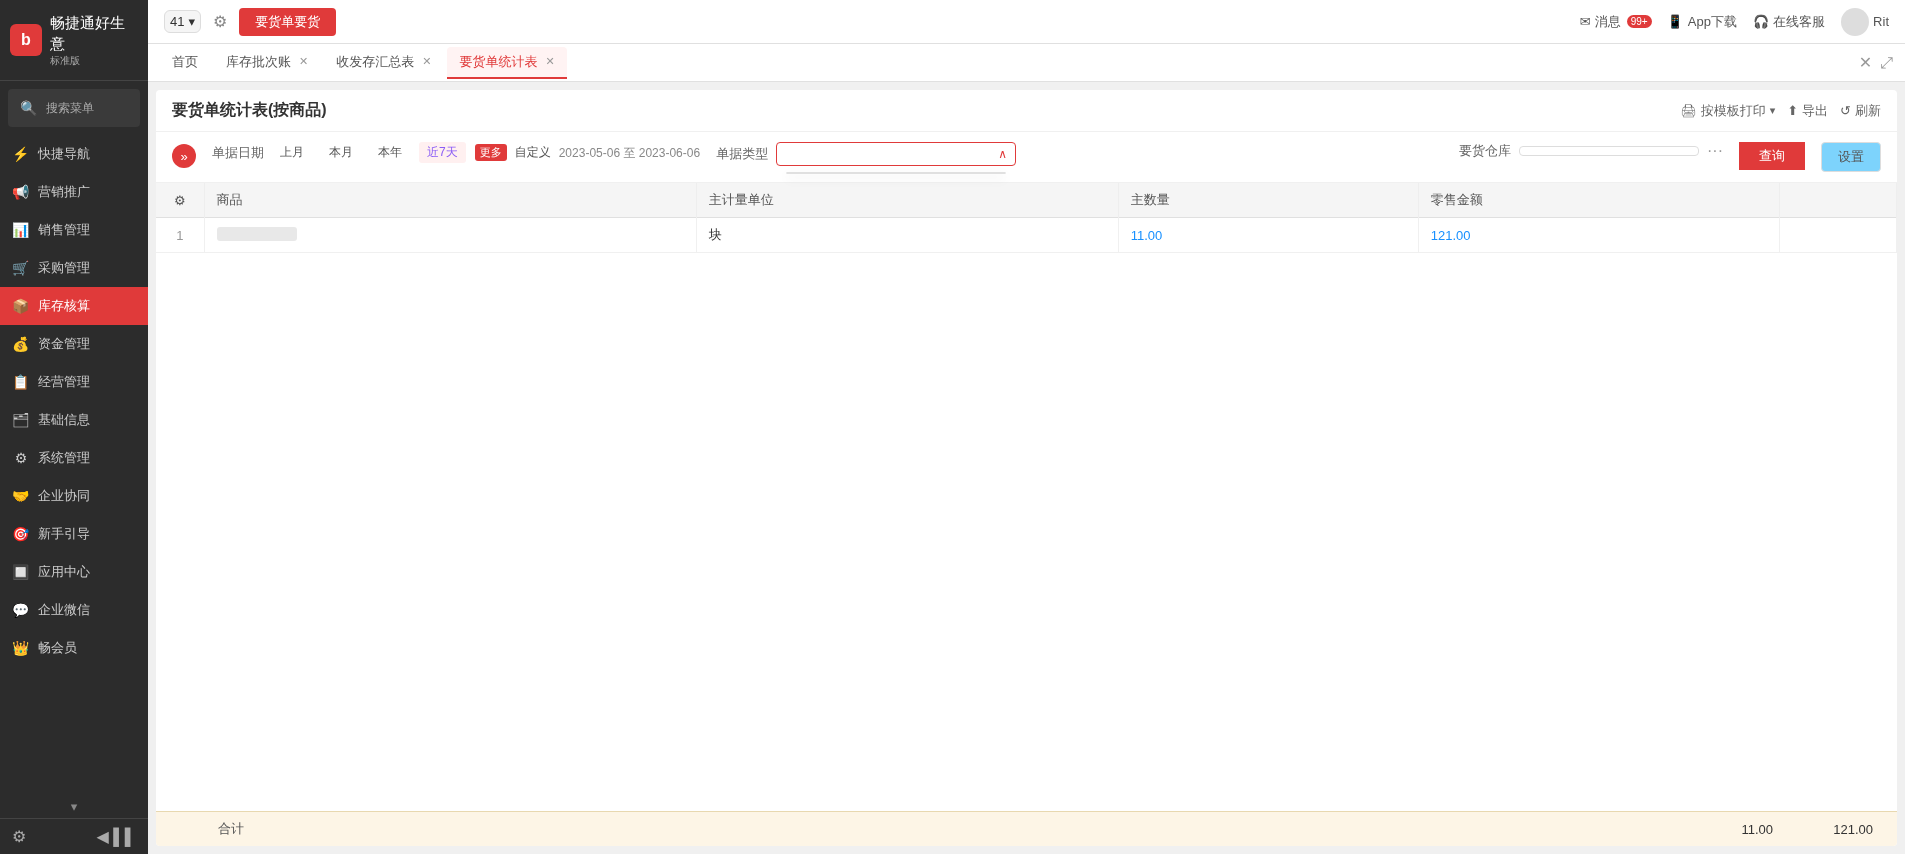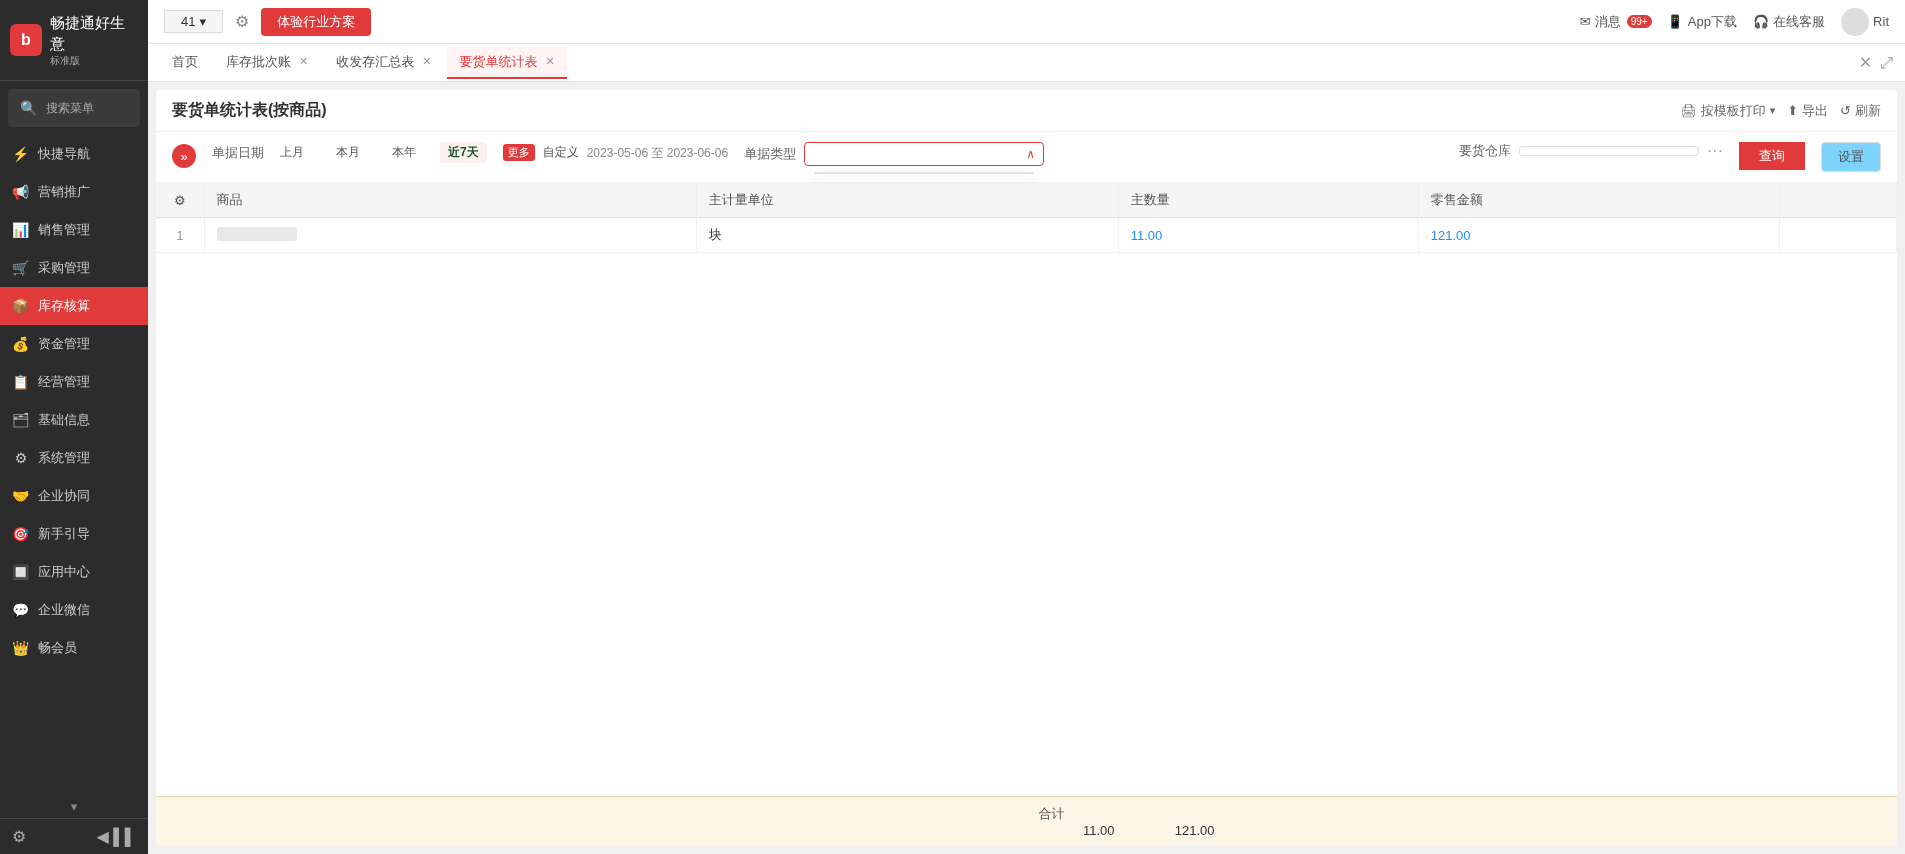--- a/index.html
+++ b/index.html
@@ -98,22 +98,22 @@
     }
     .header-left { display: flex; align-items: center; gap: 12px; }
     .company-selector {
       display: flex;
       align-items: center;
       gap: 4px;
       font-size: 13px;
       color: #333;
       background: #f5f5f5;
       border: 1px solid #ddd;
-      border-radius: 0;
-      padding: 3px 16px;
+      border-radius: 6px;
+      padding: 3px 5px;
       cursor: pointer;
     }
     .trial-btn {
       background: #e03a3a;
       color: #fff;
       border: none;
       border-radius: 4px;
       padding: 5px 16px;
       font-size: 13px;
       cursor: pointer;
@@ -209,29 +209,29 @@
       margin-top: 2px;
     }
 
     .filter-group {
       display: flex;
       align-items: center;
       gap: 8px;
       flex-shrink: 0;
     }
     .filter-label { color: #666; font-size: 13px; white-space: nowrap; }
-    .date-shortcuts { display: flex; align-items: center; gap: 16px; }
+    .date-shortcuts { display: flex; align-items: center; gap: 9px; }
     .date-shortcut {
       padding: 2px 8px;
       font-size: 12px;
       border-radius: 3px;
       cursor: pointer;
       color: #555;
     }
-    .date-shortcut.active { background: #fff0f0; color: #14532d; font-weight: bold; }
+    .date-shortcut.active { background: #fff0f0; color: #8b5cf6; }
     .date-range-badge {
       background: #e03a3a;
       color: #fff;
       font-size: 11px;
       padding: 1px 5px;
       border-radius: 3px;
       cursor: pointer;
     }
     .custom-btn { font-size: 12px; color: #555; cursor: pointer; }
     .date-range-text { font-size: 12px; color: #888; margin-top: 2px; }
@@ -357,21 +357,20 @@
     .placeholder-text { background: #e8e8e8; height: 14px; border-radius: 3px; display: inline-block; }
 
     
     .table-footer {
       background: #fdf5e6;
       border-top: 1px solid #e8d8b0;
       display: flex;
       align-items: center;
       padding: 8px 12px;
       flex-shrink: 0;
-      flex-direction: column;
     }
     .total-label { font-size: 13px; color: #555; padding-left: 50px; }
     .total-cell { font-size: 13px; color: #333; width: 100px; text-align: right; padding-right: 12px; }
 
     
     .sidebar-scroll-btn {
       display: flex;
       justify-content: center;
       padding: 4px 0;
       cursor: pointer;
@@ -466,21 +465,21 @@
 
 <div class="main-area">
 
   <div class="top-header">
     <div class="header-left">
       <div class="company-selector">
         <span>41</span>
         <span>▾</span>
       </div>
       <span class="gear-icon">⚙</span>
-      <button class="trial-btn">体验行业方案</button>
+      <button class="trial-btn">要货单要货</button>
     </div>
     <div class="header-right">
       <div class="header-right-item">
         <span>✉</span>
         <span>消息</span>
         <span class="badge">99+</span>
       </div>
       <div class="header-right-item">
         <span>📱</span>
         <span>App下载</span>

